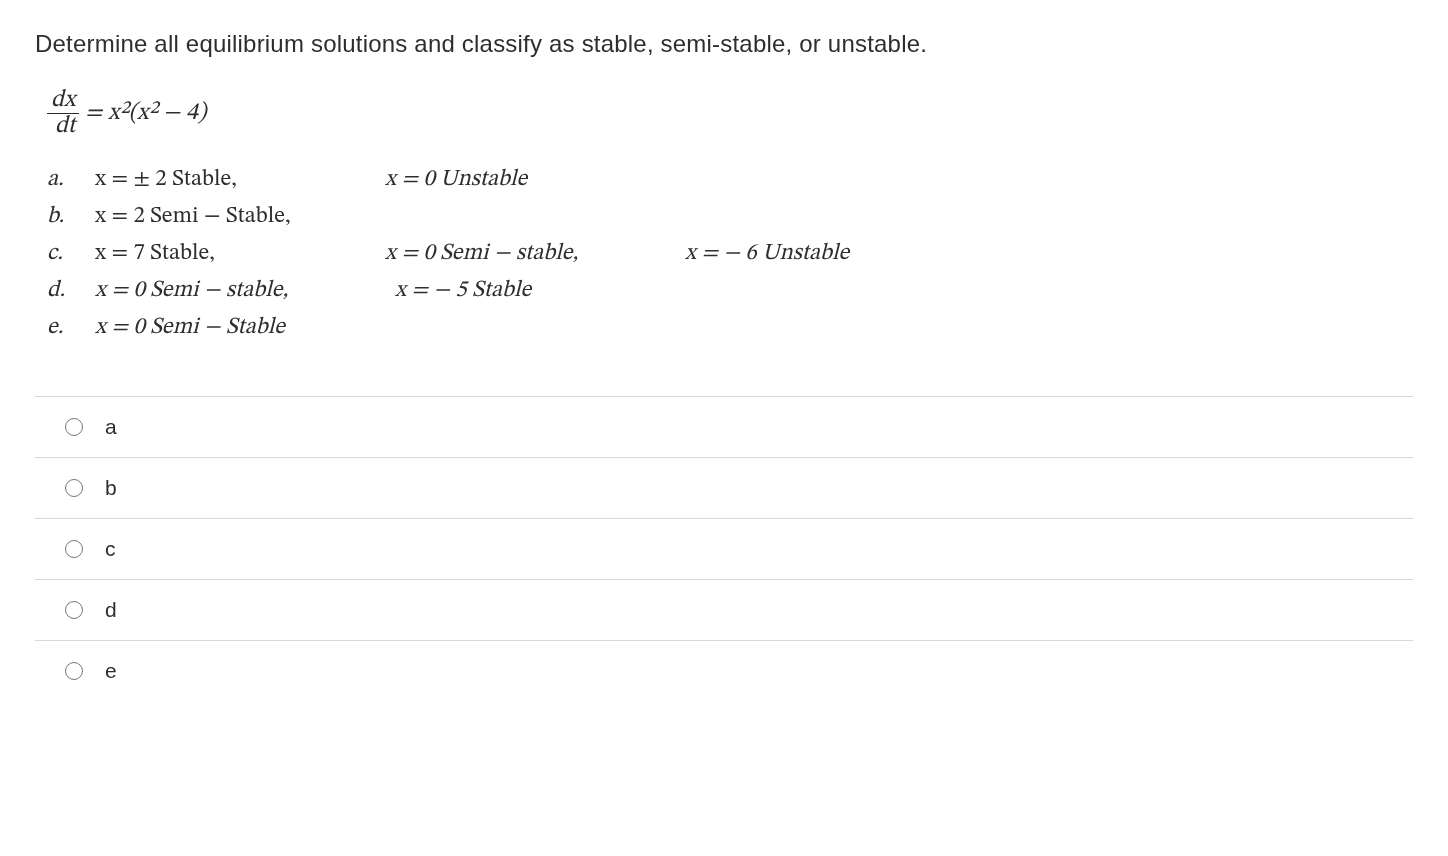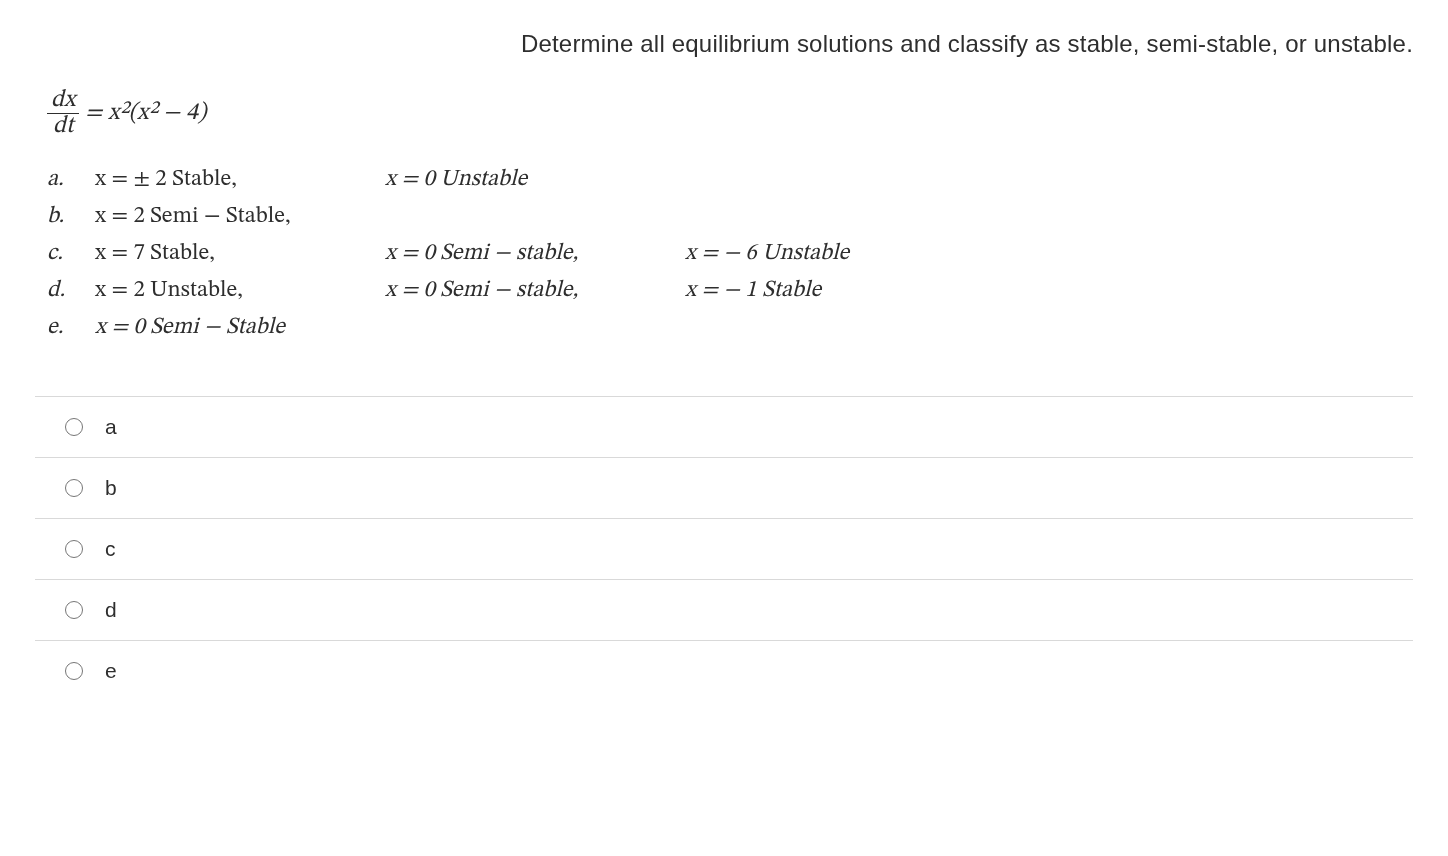--- a/index.html
+++ b/index.html
@@ -8,32 +8,31 @@
     color: #2e2e2e;
     margin: 0;
     padding: 30px 35px;
     width: 1448px;
     box-sizing: border-box;
   }
   .prompt {
     margin-bottom: 30px;
     font-size: 24px;
     letter-spacing: 0.2px;
-    text-align: right;
   }
   .equation {
     font-family: "Cambria Math", "STIX Two Math", Georgia, serif;
     font-style: italic;
     margin: 0 0 25px 12px;
     font-size: 24px;
   }
   .frac {
     display: inline-block;
     vertical-align: middle;
-    text-align: center;
+    text-align: right;
     line-height: 1.05;
   }
   .frac .num {
     display: block;
     border-bottom: 1.5px solid #2e2e2e;
     padding: 0 4px;
   }
   .frac .den {
     display: block;
     padding: 0 4px;
@@ -110,23 +109,22 @@
     <span class="c3"></span>
   </div>
   <div class="row">
     <span class="label">c.</span>
     <span class="c1">x = 7  Stable,</span>
     <span class="c2">x = 0 Semi − stable,</span>
     <span class="c3">x = − 6 Unstable</span>
   </div>
   <div class="row">
     <span class="label">d.</span>
-    <span class="c1">x = 2   Unstable,</span>
     <span class="c2">x = 0 Semi − stable,</span>
-    <span class="c3">x = − 1 Stable</span>
+    <span class="c3">x = − 5 Stable</span>
   </div>
   <div class="row">
     <span class="label">e.</span>
     <span class="c2">x = 0 Semi − Stable</span>
     <span class="c3"></span>
   </div>
 </div>
 
 <div class="options">
   <div class="option-row">

